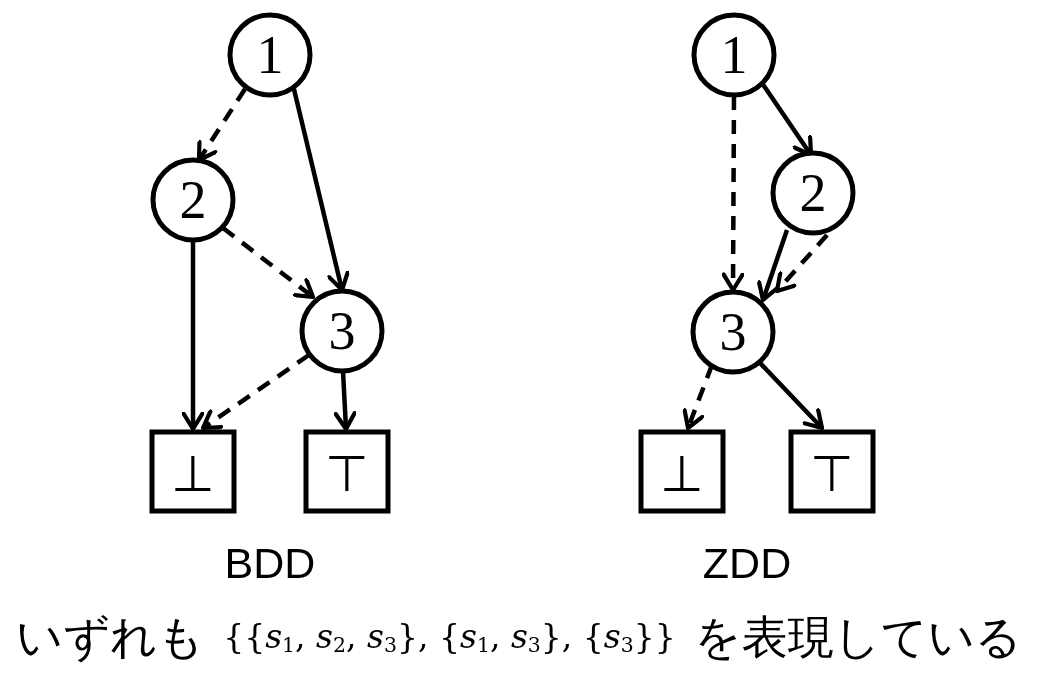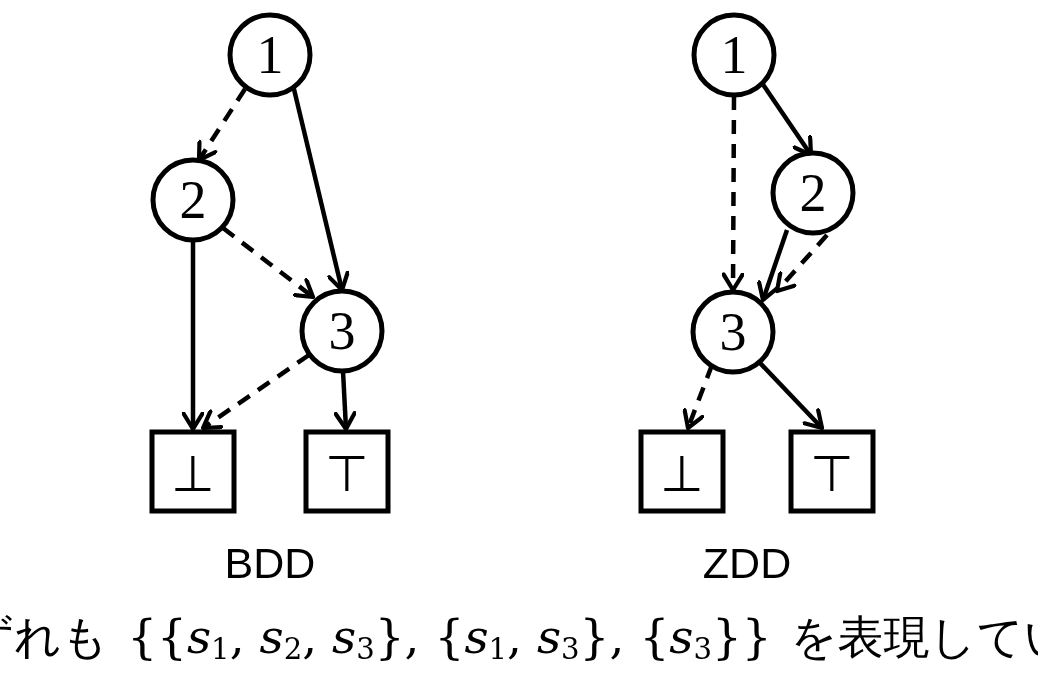--- a/index.html
+++ b/index.html
@@ -47,21 +47,21 @@
     display: flex;
     align-items: center;
     justify-content: center;
     font-size: 46px;
     line-height: 1;
     white-space: pre;
     color: #000000;
   }
   .caption .math {
     font-family: "DejaVu Serif", serif;
-    font-size: 47px;
+    font-size: 33px;
     margin: 0 6px;
     white-space: pre;
   }
   .caption .math i { font-style: italic; }
   .caption .math sub {
     font-size: 0.62em;
     line-height: 0;
     vertical-align: baseline;
     position: relative;
     top: 0.2em;

